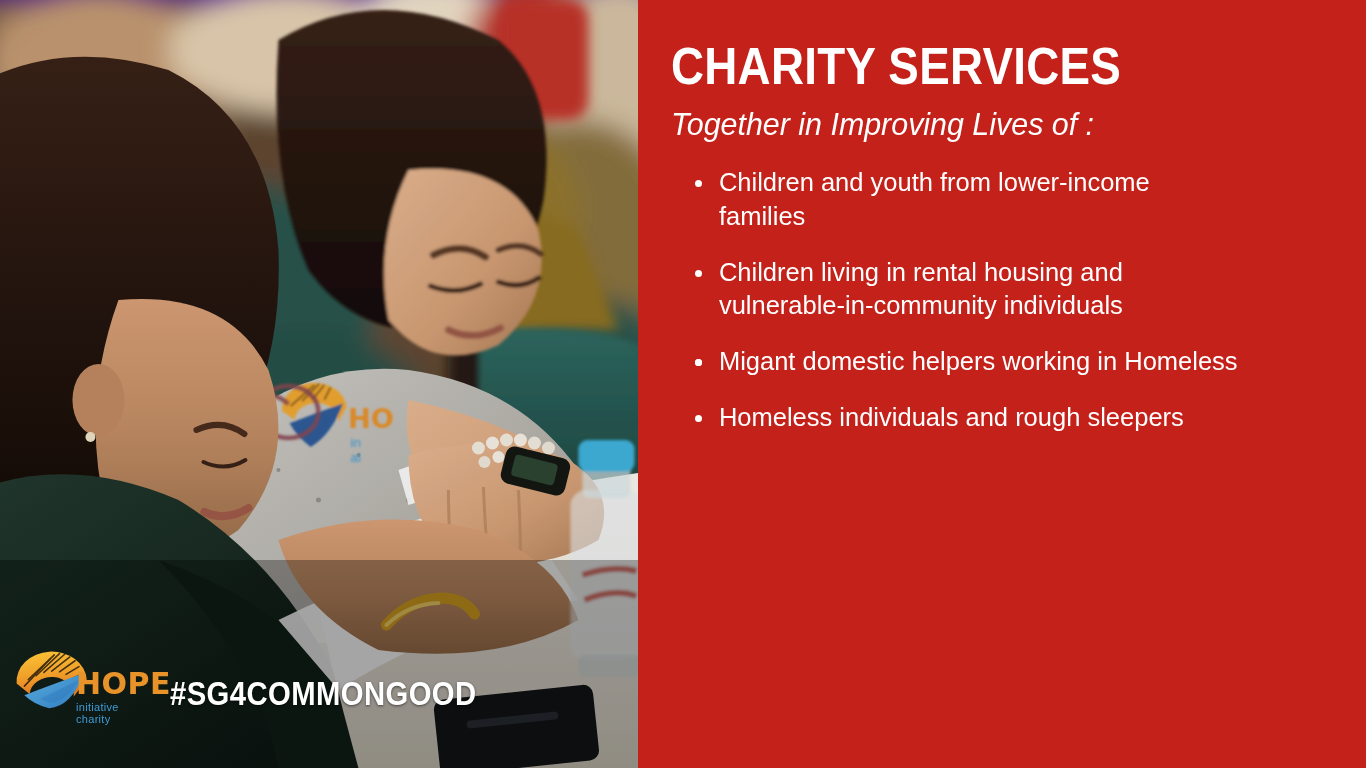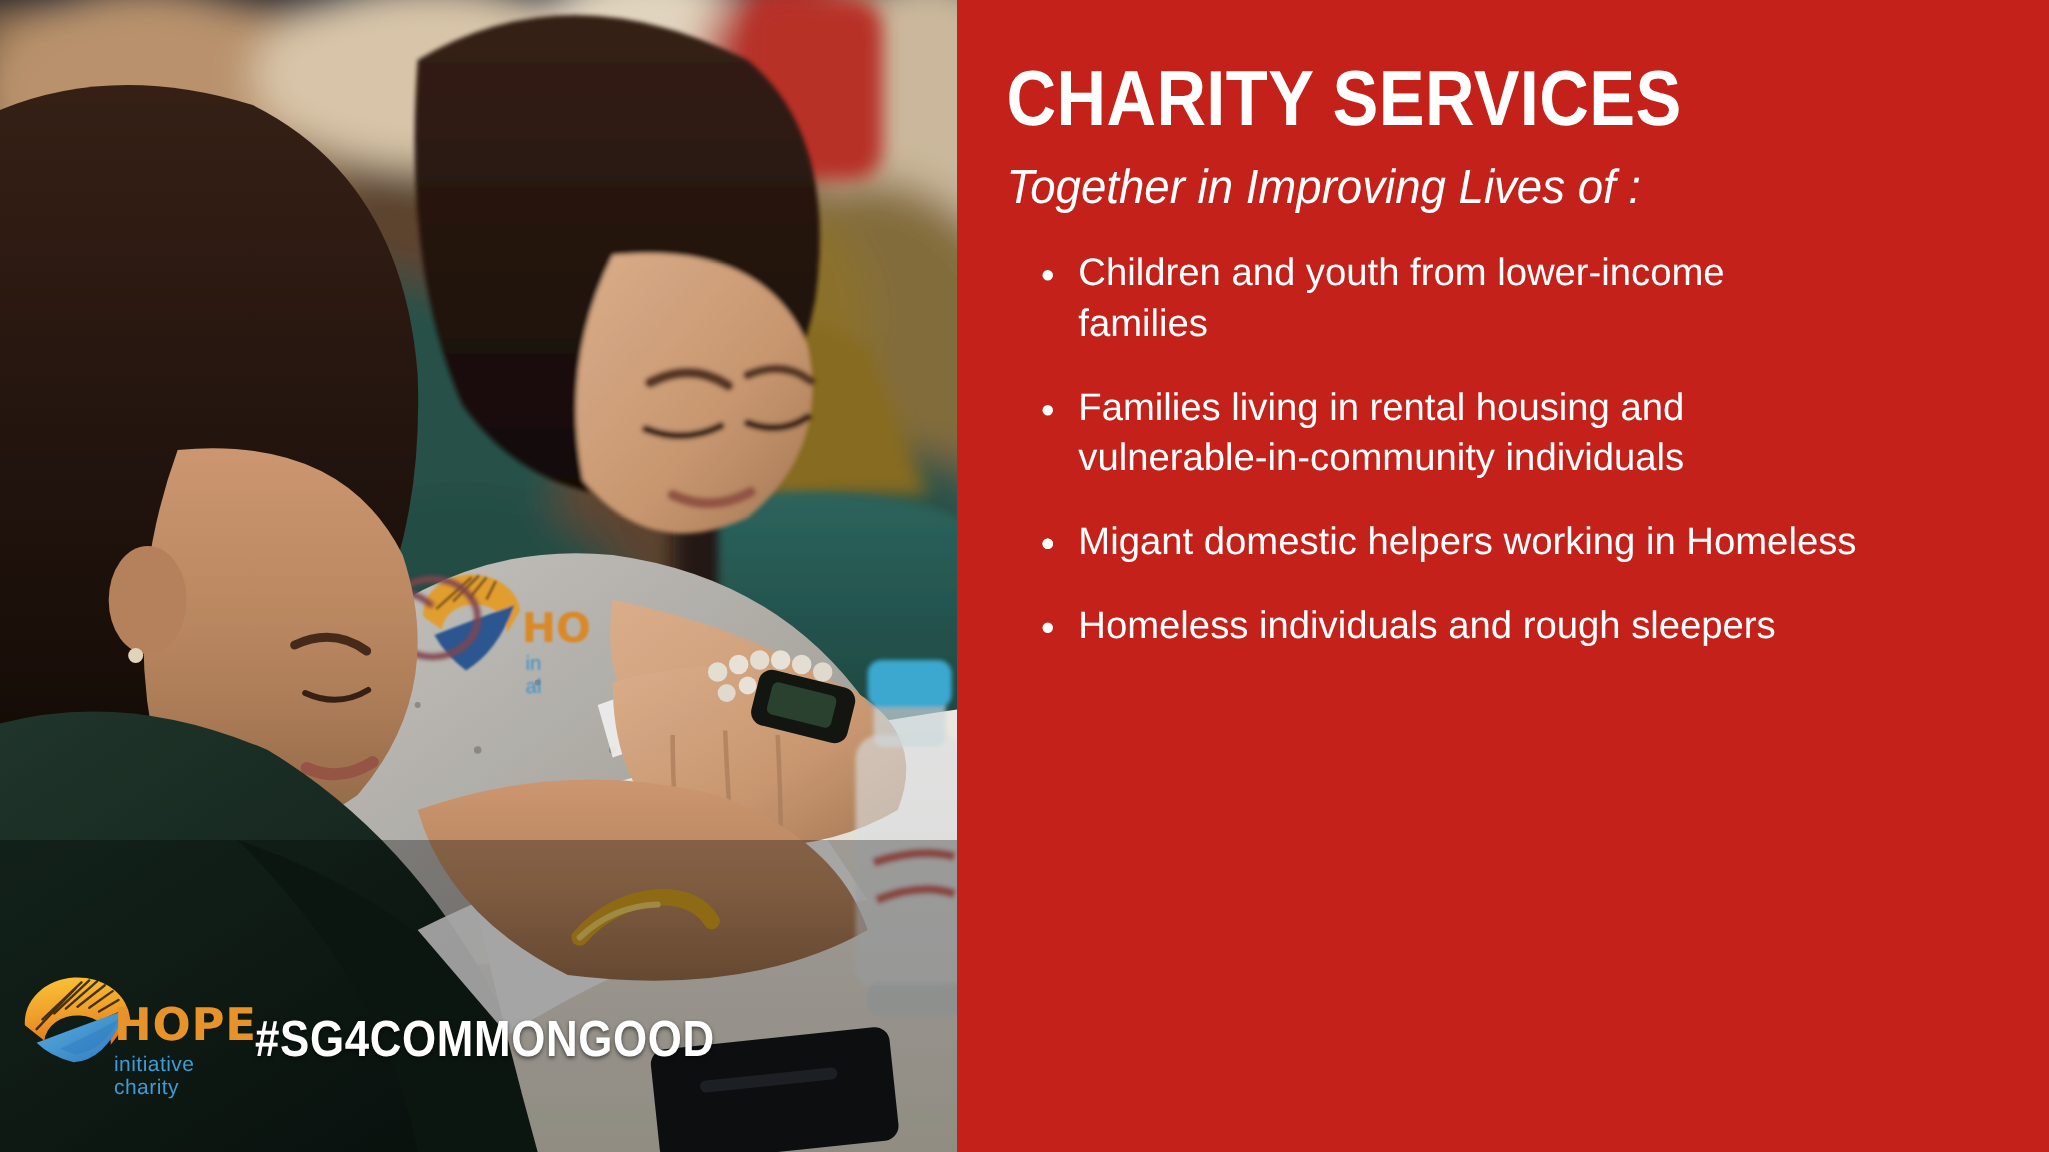--- a/index.html
+++ b/index.html
@@ -20,21 +20,21 @@
     display: flex;
     overflow: hidden;
   }
 
   
   .photo-panel {
     position: relative;
     width: 723px;
     height: 768px;
     overflow: hidden;
-    background: #0f172a;
+    background: #4c1d95;
   }
 
   .photo-svg { position: absolute; inset: 0; width: 100%; height: 100%; display: block; }
 
   
   .overlay-bar {
     position: absolute;
     left: 0;
     bottom: 0;
     width: 681px;
@@ -70,21 +70,21 @@
     font-weight: 700;
     font-size: 30px;
     letter-spacing: 0.5px;
     color: #E8922A;
     display: block;
   }
   .logo-sub1, .logo-sub2 {
     display: block;
     font-family: "Liberation Sans", sans-serif;
     font-weight: 400;
-    font-size: 14px;
+    font-size: 11px;
     color: #3E9BD6;
     letter-spacing: 0.3px;
   }
   .logo-sub1 { margin-top: 3px; }
   .logo-sub2 { margin-top: 1px; }
 
   .hashtag {
     margin-left: 20px;
     font-family: "Liberation Sans", sans-serif;
     font-weight: 700;
@@ -427,21 +427,21 @@
 
     <h2 class="subtitle">Together in Improving Lives of :</h2>
 
     <ul class="bullet-list">
       <li class="bullet-item">
         <span class="bullet-dot"></span>
         <span class="bullet-text">Children and youth from lower-income families</span>
       </li>
       <li class="bullet-item">
         <span class="bullet-dot"></span>
-        <span class="bullet-text">Families living in rental housing and vulnerable-in-community individuals</span>
+        <span class="bullet-text">Children living in rental housing and vulnerable-in-community individuals</span>
       </li>
       <li class="bullet-item">
         <span class="bullet-dot"></span>
       </li>
       <li class="bullet-item">
         <span class="bullet-dot"></span>
         <span class="bullet-text">Migant domestic helpers working in Homeless</span>
       </li>
       <li class="bullet-item">
         <span class="bullet-dot"></span>

